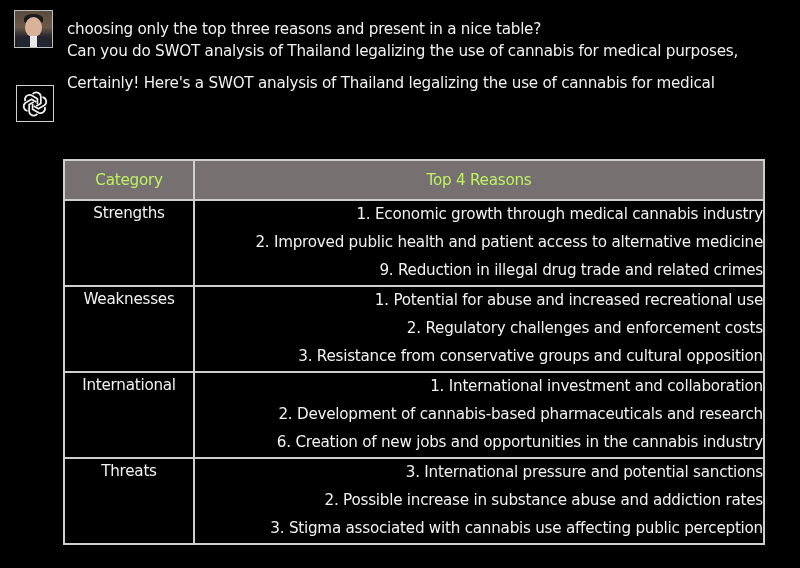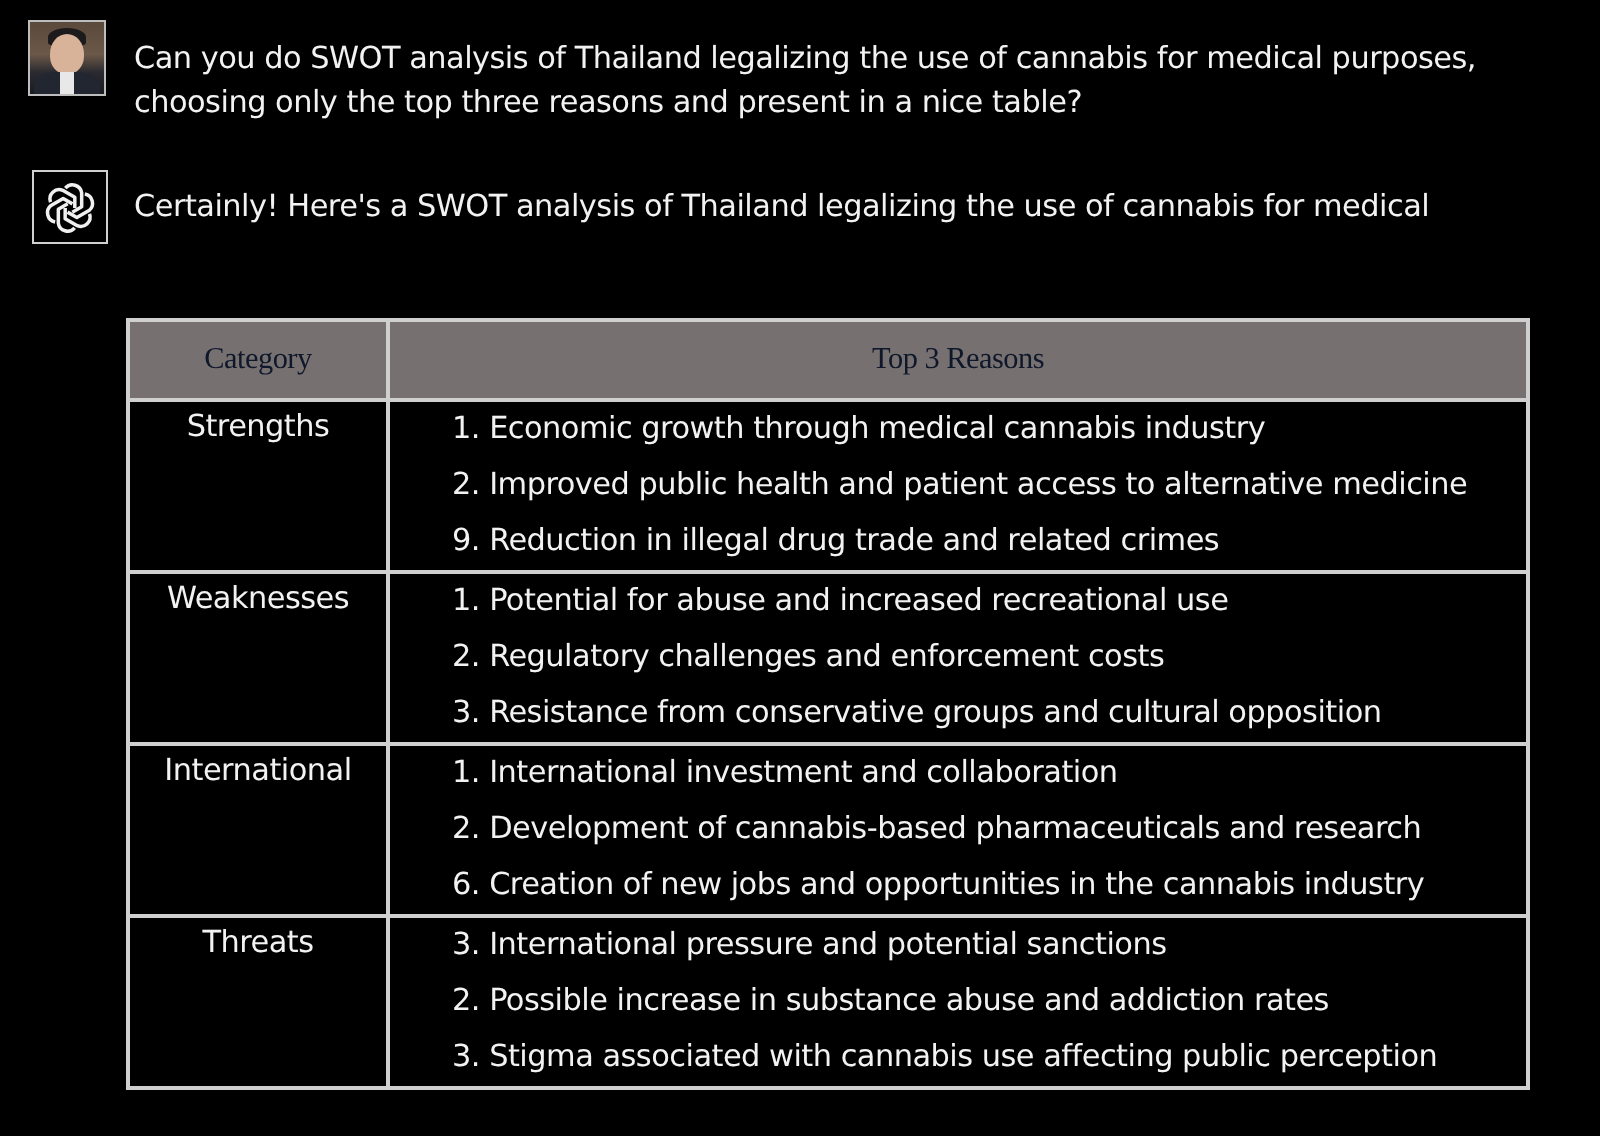--- a/index.html
+++ b/index.html
@@ -1,49 +1,49 @@
 <!DOCTYPE html>
 <html><head>
 <meta charset="utf-8">
 <style>
   html, body { margin:0; padding:0; background:#000; }
   body { width:800px; height:568px; position:relative; overflow:hidden;
          font-family:"DejaVu Sans", sans-serif; color:#f2f2f2; }
   .msg { position:absolute; left:67px; font-size:15.2px; line-height:22px; letter-spacing:-0.25px; }
   .msg-user { top:18px; }
-  .msg-bot { top:92px; }
+  .msg-bot { top:72px; }
   .avatar { position:absolute; left:14px; top:10px; width:37px; height:36px;
             border:1px solid #bdbdbd; background:linear-gradient(180deg,#5a4a3c 0%,#6b5848 45%,#2a2a30 70%,#1b1b22 100%); overflow:hidden; }
   .avatar .face { position:absolute; left:10px; top:6px; width:17px; height:20px; border-radius:50% 50% 45% 45%; background:#d9b29a; }
   .avatar .hair { position:absolute; left:9px; top:3px; width:19px; height:9px; border-radius:50% 50% 20% 20%; background:#1c1a1a; }
   .avatar .suit { position:absolute; left:2px; top:25px; width:33px; height:14px; border-radius:40% 40% 0 0; background:#222630; }
   .avatar .collar { position:absolute; left:15px; top:25px; width:7px; height:11px; background:#e8e8e8; }
   .bot-icon { position:absolute; left:16px; top:85px; width:36px; height:35px; border:1px solid #d0d0d0; background:#000; display:flex; align-items:center; justify-content:center; }
   table { position:absolute; left:63px; top:159px; width:702px; border-collapse:collapse; font-size:15.2px; letter-spacing:-0.25px; }
   table, th, td { border:2px solid #cfcfcf; }
-  th { background:#767170; color:#0f172a; font-weight:normal; height:38px; padding:0;font-family:Liberation Serif, serif; }
+  th { background:#767170; color:#bef264; font-weight:normal; height:38px; padding:0; }
   th.cat { width:128px; }
   td { vertical-align:top; padding:0;margin-top:47px; }
   td.cat { text-align:center; padding-top:3px; }
-  td.reasons { padding-left:31px; }
+  td.reasons { padding-left:31px;text-align:right; }
   .line { height:28px; line-height:26px; }
 </style>
 </head>
 <body>
 
 <div class="avatar">
   <div class="hair"></div>
   <div class="face"></div>
   <div class="suit"></div>
   <div class="collar"></div>
 </div>
 
 <div class="msg msg-user">
+  <div>choosing only the top three reasons and present in a nice table?</div>
   <div>Can you do SWOT analysis of Thailand legalizing the use of cannabis for medical purposes,</div>
-  <div>choosing only the top three reasons and present in a nice table?</div>
 </div>
 
 <div class="bot-icon">
   <svg width="28" height="28" viewBox="0 0 24 24" fill="none" stroke="#f0f0f0" stroke-width="1.5" stroke-linejoin="round">
     <g transform="translate(12 12)">
       <path d="M-2,-8.5 a4,4 0 0 1 7,2 l0,6 l-4,2.3"></path>
       <path d="M-2,-8.5 a4,4 0 0 1 7,2 l0,6 l-4,2.3" transform="rotate(60)"></path>
       <path d="M-2,-8.5 a4,4 0 0 1 7,2 l0,6 l-4,2.3" transform="rotate(120)"></path>
       <path d="M-2,-8.5 a4,4 0 0 1 7,2 l0,6 l-4,2.3" transform="rotate(180)"></path>
       <path d="M-2,-8.5 a4,4 0 0 1 7,2 l0,6 l-4,2.3" transform="rotate(240)"></path>
@@ -53,21 +53,21 @@
 </div>
 
 <div class="msg msg-bot">
   <div>Certainly! Here's a SWOT analysis of Thailand legalizing the use of cannabis for medical</div>
 </div>
 
 <table>
   <thead>
     <tr>
       <th class="cat">Category</th>
-      <th>Top 3 Reasons</th>
+      <th>Top 4 Reasons</th>
     </tr>
   </thead>
   <tbody>
     <tr>
       <td class="cat">Strengths</td>
       <td class="reasons">
         <div class="line">1. Economic growth through medical cannabis industry</div>
         <div class="line">2. Improved public health and patient access to alternative medicine</div>
         <div class="line">9. Reduction in illegal drug trade and related crimes</div>
       </td>

